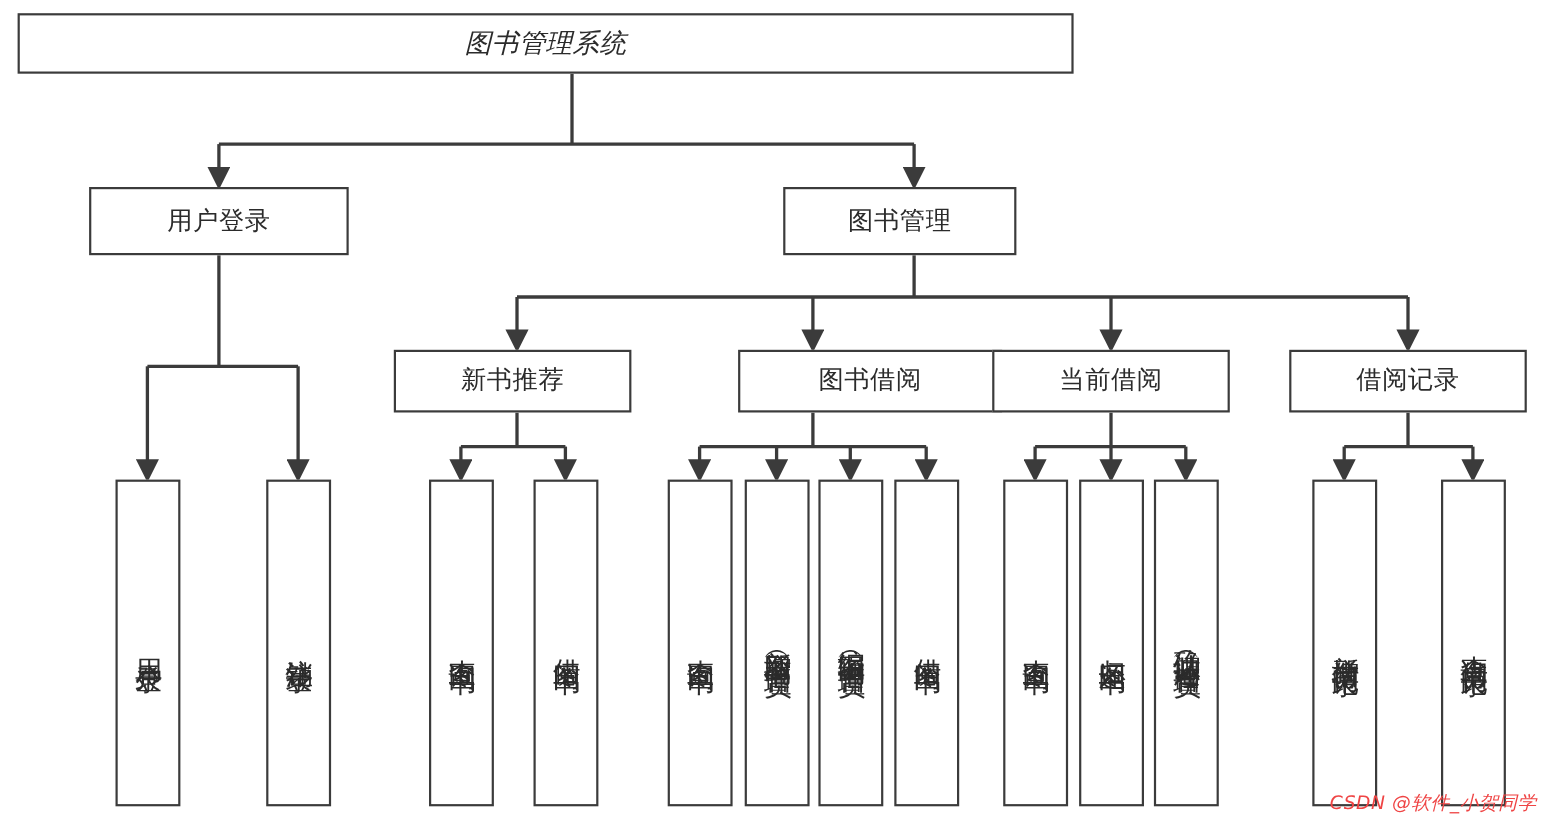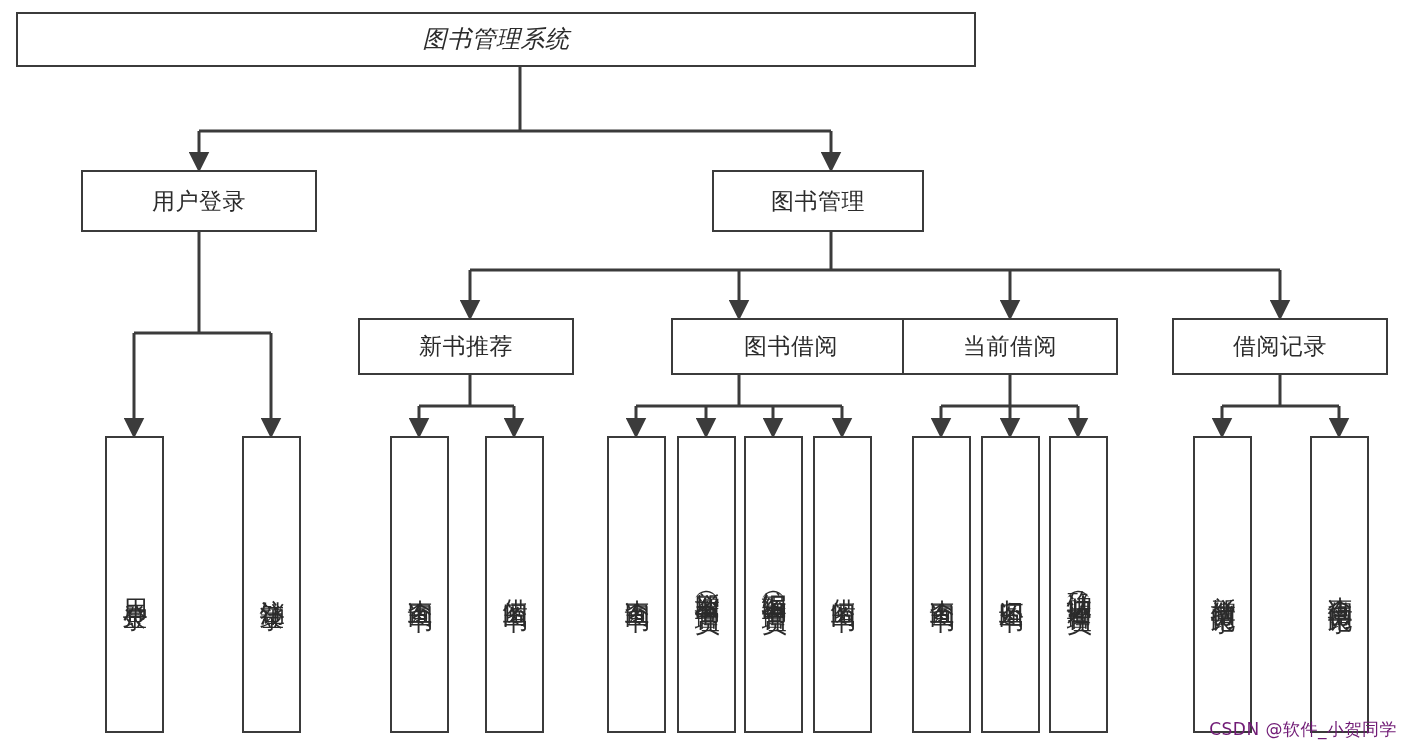--- a/index.html
+++ b/index.html
@@ -63,24 +63,25 @@
     font-size: 25px;
     line-height: 1.05;
     letter-spacing: 3px;
     white-space: nowrap;
   }
   #watermark {
     position: absolute;
     right: 8px;
     bottom: 6px;
     font-size: 17px;
-    color: #701a75;
+    color: #ef4444;
     letter-spacing: 0.5px;
     z-index: 5;
     white-space: nowrap;
+    font-style: italic;
   }
 </style>
 </head>
 <body>
 
 <div id="canvas">
 
   <svg id="edges" viewBox="0 0 1405 747" width="1405" height="747">
     <defs>
       <marker id="arrow" viewBox="0 0 12 12" refX="6" refY="6" markerWidth="7" markerHeight="7" orient="auto-start-reverse">

